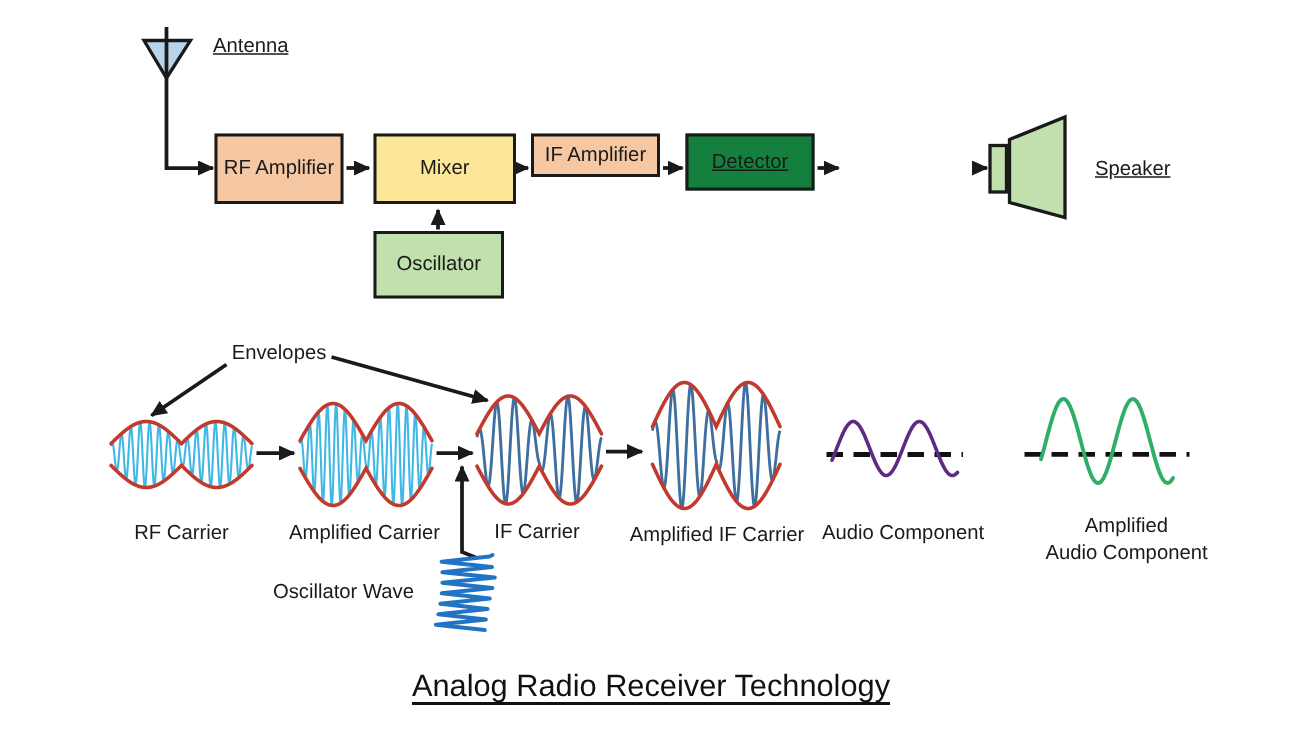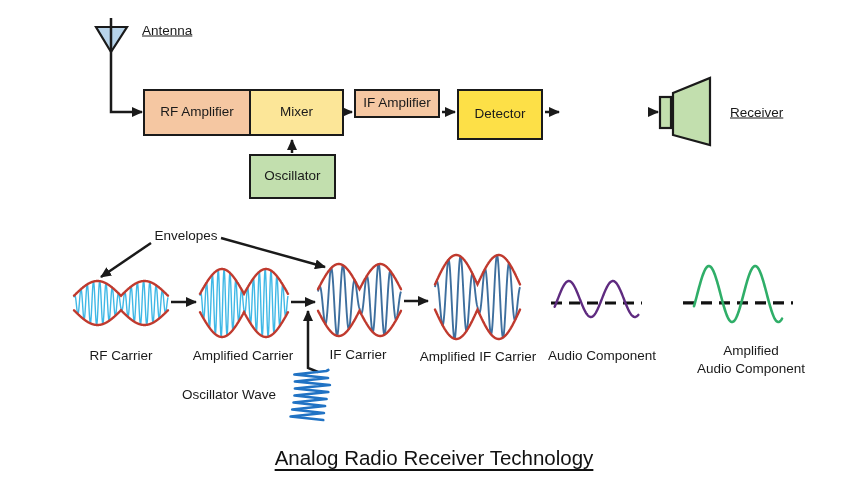--- a/index.html
+++ b/index.html
@@ -59,28 +59,28 @@
       <line x1="221" y1="238" x2="325" y2="267" marker-end="url(#ah)"></line>
 
       <line x1="171" y1="302" x2="196" y2="302" marker-end="url(#ah)"></line>
       <line x1="291" y1="302" x2="315" y2="302" marker-end="url(#ah)"></line>
       <line x1="404" y1="301" x2="428" y2="301" marker-end="url(#ah)"></line>
 
       <path d="M318,372 L308,368 L308,311" marker-end="url(#ah)"></path>
     </g>
   </svg>
 
-  <div class="block" style="left: 143px; top: 89px; width: 108px; height: 47px; background-color: rgb(245, 199, 162);">RF Amplifier</div>
+  <div class="block" style="left: 143px; top: 89px; width: 86px; height: 47px; background-color: rgb(245, 199, 162);">RF Amplifier</div>
   <div class="block" style="left: 249px; top: 89px; width: 95px; height: 47px; background-color: rgb(252, 230, 152);">Mixer</div>
   <div class="block" style="left: 354px; top: 89px; width: 86px; height: 29px; background-color: rgb(245, 199, 162);">IF Amplifier</div>
-  <div class="block" style="left: 457px; top: 89px; width: 86px; height: 51px; background-color: #fde047;">Detector</div>
+  <div class="block" style="left: 457px; top: 89px; width: 86px; height: 38px; background-color: #15803d; text-decoration: underline;">Detector</div>
   <div class="block" style="left: 249px; top: 154px; width: 87px; height: 45px; background-color: rgb(194, 223, 174);">Oscillator</div>
 
   <div class="lbl vmid" style="left:142px; top:30px;">Antenna</div>
-  <div class="lbl vmid" style="left:730px; top:112px;">Receiver</div>
+  <div class="lbl vmid" style="left:730px; top:112px;">Speaker</div>
 
   <div class="wave" style="left:74px; top:279px; width:94px; height:48px;">
       <svg width="94" height="48" viewBox="0 0 94 48">
         <path d="M0.00,18.31 L0.16,17.54 L0.31,16.91 L0.47,16.43 L0.63,16.13 L0.78,16.02 L0.94,16.11 L1.10,16.42 L1.25,16.92 L1.41,17.63 L1.57,18.53 L1.72,19.60 L1.88,20.82 L2.04,22.16 L2.19,23.60 L2.35,25.09 L2.51,26.61 L2.66,28.10 L2.82,29.54 L2.98,30.88 L3.13,32.09 L3.29,33.12 L3.45,33.96 L3.60,34.56 L3.76,34.92 L3.92,35.00 L4.07,34.81 L4.23,34.34 L4.39,33.60 L4.54,32.59 L4.70,31.34 L4.86,29.88 L5.01,28.23 L5.17,26.43 L5.33,24.53 L5.48,22.57 L5.64,20.60 L5.80,18.67 L5.95,16.83 L6.11,15.13 L6.27,13.62 L6.42,12.33 L6.58,11.32 L6.74,10.60 L6.89,10.20 L7.05,10.14 L7.21,10.43 L7.36,11.06 L7.52,12.03 L7.68,13.32 L7.83,14.91 L7.99,16.75 L8.15,18.80 L8.30,21.02 L8.46,23.36 L8.62,25.75 L8.77,28.14 L8.93,30.46 L9.09,32.67 L9.24,34.69 L9.40,36.47 L9.56,37.98 L9.71,39.15 L9.87,39.97 L10.03,40.40 L10.18,40.43 L10.34,40.04 L10.50,39.26 L10.65,38.07 L10.81,36.53 L10.97,34.64 L11.12,32.47 L11.28,30.06 L11.44,27.46 L11.59,24.75 L11.75,21.98 L11.91,19.23 L12.06,16.56 L12.22,14.05 L12.38,11.75 L12.53,9.73 L12.69,8.05 L12.85,6.74 L13.00,5.85 L13.16,5.40 L13.32,5.41 L13.47,5.88 L13.63,6.80 L13.79,8.17 L13.94,9.94 L14.10,12.07 L14.26,14.53 L14.41,17.24 L14.57,20.14 L14.73,23.17 L14.88,26.24 L15.04,29.29 L15.20,32.23 L15.35,34.99 L15.51,37.49 L15.67,39.69 L15.82,41.51 L15.98,42.91 L16.14,43.85 L16.29,44.30 L16.45,44.26 L16.61,43.71 L16.76,42.67 L16.92,41.16 L17.08,39.22 L17.23,36.88 L17.39,34.22 L17.55,31.28 L17.70,28.14 L17.86,24.89 L18.02,21.60 L18.17,18.34 L18.33,15.22 L18.49,12.29 L18.64,9.64 L18.80,7.33 L18.96,5.43 L19.11,3.97 L19.27,3.01 L19.43,2.56 L19.58,2.64 L19.74,3.25 L19.90,4.38 L20.05,5.99 L20.21,8.06 L20.37,10.52 L20.52,13.33 L20.68,16.41 L20.84,19.68 L20.99,23.07 L21.15,26.49 L21.31,29.86 L21.46,33.09 L21.62,36.10 L21.78,38.82 L21.93,41.17 L22.09,43.10 L22.25,44.57 L22.40,45.52 L22.56,45.95 L22.72,45.84 L22.87,45.18 L23.03,44.00 L23.19,42.33 L23.34,40.20 L23.50,37.68 L23.66,34.81 L23.81,31.68 L23.97,28.36 L24.13,24.93 L24.28,21.49 L24.44,18.10 L24.60,14.87 L24.75,11.86 L24.91,9.16 L25.07,6.83 L25.22,4.92 L25.38,3.49 L25.54,2.57 L25.69,2.18 L25.85,2.32 L26.01,3.01 L26.16,4.20 L26.32,5.89 L26.48,8.01 L26.63,10.52 L26.79,13.36 L26.95,16.46 L27.10,19.72 L27.26,23.09 L27.42,26.46 L27.57,29.76 L27.73,32.90 L27.89,35.82 L28.04,38.43 L28.20,40.67 L28.36,42.49 L28.51,43.85 L28.67,44.71 L28.83,45.06 L28.98,44.88 L29.14,44.20 L29.30,43.01 L29.45,41.37 L29.61,39.31 L29.77,36.88 L29.92,34.15 L30.08,31.19 L30.24,28.07 L30.39,24.87 L30.55,21.67 L30.71,18.55 L30.86,15.58 L31.02,12.84 L31.18,10.40 L31.33,8.31 L31.49,6.63 L31.65,5.38 L31.80,4.61 L31.96,4.31 L32.12,4.51 L32.27,5.18 L32.43,6.31 L32.59,7.87 L32.74,9.80 L32.90,12.07 L33.06,14.62 L33.21,17.37 L33.37,20.25 L33.53,23.20 L33.68,26.14 L33.84,29.00 L34.00,31.70 L34.15,34.18 L34.31,36.39 L34.47,38.27 L34.62,39.77 L34.78,40.87 L34.94,41.54 L35.09,41.78 L35.25,41.57 L35.41,40.93 L35.56,39.88 L35.72,38.46 L35.88,36.70 L36.03,34.64 L36.19,32.36 L36.35,29.90 L36.50,27.33 L36.66,24.71 L36.82,22.11 L36.97,19.59 L37.13,17.23 L37.29,15.06 L37.44,13.14 L37.60,11.53 L37.76,10.24 L37.91,9.31 L38.07,8.76 L38.23,8.60 L38.38,8.81 L38.54,9.40 L38.70,10.33 L38.85,11.59 L39.01,13.13 L39.17,14.91 L39.32,16.88 L39.48,18.99 L39.64,21.18 L39.79,23.40 L39.95,25.60 L40.11,27.71 L40.26,29.69 L40.42,31.48 L40.58,33.06 L40.73,34.38 L40.89,35.42 L41.05,36.16 L41.20,36.57 L41.36,36.67 L41.52,36.46 L41.67,35.94 L41.83,35.14 L41.99,34.09 L42.14,32.81 L42.30,31.34 L42.46,29.73 L42.61,28.02 L42.77,26.25 L42.93,24.48 L43.08,22.73 L43.24,21.07 L43.40,19.52 L43.55,18.12 L43.71,16.91 L43.87,15.91 L44.02,15.14 L44.18,14.61 L44.34,14.33 L44.49,14.29 L44.65,14.50 L44.81,14.93 L44.96,15.58 L45.12,16.41 L45.28,17.41 L45.43,18.53 L45.59,19.75 L45.75,21.03 L45.90,22.35 L46.06,23.65 L46.22,24.92 L46.37,26.11 L46.53,27.21 L46.69,28.18 L46.84,29.02 L47.00,29.69 L47.16,30.46 L47.31,31.09 L47.47,31.57 L47.63,31.87 L47.78,31.98 L47.94,31.89 L48.10,31.58 L48.25,31.08 L48.41,30.37 L48.57,29.47 L48.72,28.40 L48.88,27.18 L49.04,25.84 L49.19,24.40 L49.35,22.91 L49.51,21.39 L49.66,19.90 L49.82,18.46 L49.98,17.12 L50.13,15.91 L50.29,14.88 L50.45,14.04 L50.60,13.44 L50.76,13.08 L50.92,13.00 L51.07,13.19 L51.23,13.66 L51.39,14.40 L51.54,15.41 L51.70,16.66 L51.86,18.12 L52.01,19.77 L52.17,21.57 L52.33,23.47 L52.48,25.43 L52.64,27.40 L52.80,29.33 L52.95,31.17 L53.11,32.87 L53.27,34.38 L53.42,35.67 L53.58,36.68 L53.74,37.40 L53.89,37.80 L54.05,37.86 L54.21,37.57 L54.36,36.94 L54.52,35.97 L54.68,34.68 L54.83,33.09 L54.99,31.25 L55.15,29.20 L55.30,26.98 L55.46,24.64 L55.62,22.25 L55.77,19.86 L55.93,17.54 L56.09,15.33 L56.24,13.31 L56.40,11.53 L56.56,10.02 L56.71,8.85 L56.87,8.03 L57.03,7.60 L57.18,7.57 L57.34,7.96 L57.50,8.74 L57.65,9.93 L57.81,11.47 L57.97,13.36 L58.12,15.53 L58.28,17.94 L58.44,20.54 L58.59,23.25 L58.75,26.02 L58.91,28.77 L59.06,31.44 L59.22,33.95 L59.38,36.25 L59.53,38.27 L59.69,39.95 L59.85,41.26 L60.00,42.15 L60.16,42.60 L60.32,42.59 L60.47,42.12 L60.63,41.20 L60.79,39.83 L60.94,38.06 L61.10,35.93 L61.26,33.47 L61.41,30.76 L61.57,27.86 L61.73,24.83 L61.88,21.76 L62.04,18.71 L62.20,15.77 L62.35,13.01 L62.51,10.51 L62.67,8.31 L62.82,6.49 L62.98,5.09 L63.14,4.15 L63.29,3.70 L63.45,3.74 L63.61,4.29 L63.76,5.33 L63.92,6.84 L64.08,8.78 L64.23,11.12 L64.39,13.78 L64.55,16.72 L64.70,19.86 L64.86,23.11 L65.02,26.40 L65.17,29.66 L65.33,32.78 L65.49,35.71 L65.64,38.36 L65.80,40.67 L65.96,42.57 L66.11,44.03 L66.27,44.99 L66.43,45.44 L66.58,45.36 L66.74,44.75 L66.90,43.62 L67.05,42.01 L67.21,39.94 L67.37,37.48 L67.52,34.67 L67.68,31.59 L67.84,28.32 L67.99,24.93 L68.15,21.51 L68.31,18.14 L68.46,14.91 L68.62,11.90 L68.78,9.18 L68.93,6.83 L69.09,4.90 L69.25,3.43 L69.40,2.48 L69.56,2.05 L69.72,2.16 L69.87,2.82 L70.03,4.00 L70.19,5.67 L70.34,7.80 L70.50,10.32 L70.66,13.19 L70.81,16.32 L70.97,19.64 L71.13,23.07 L71.28,26.51 L71.44,29.90 L71.60,33.13 L71.75,36.14 L71.91,38.84 L72.07,41.17 L72.22,43.08 L72.38,44.51 L72.54,45.43 L72.69,45.82 L72.85,45.68 L73.01,44.99 L73.16,43.80 L73.32,42.11 L73.48,39.99 L73.63,37.48 L73.79,34.64 L73.95,31.54 L74.10,28.28 L74.26,24.91 L74.42,21.54 L74.57,18.24 L74.73,15.10 L74.89,12.18 L75.04,9.57 L75.20,7.33 L75.36,5.51 L75.51,4.15 L75.67,3.29 L75.83,2.94 L75.98,3.12 L76.14,3.80 L76.30,4.99 L76.45,6.63 L76.61,8.69 L76.77,11.12 L76.92,13.85 L77.08,16.81 L77.24,19.93 L77.39,23.13 L77.55,26.33 L77.71,29.45 L77.86,32.42 L78.02,35.16 L78.18,37.60 L78.33,39.69 L78.49,41.37 L78.65,42.62 L78.80,43.39 L78.96,43.69 L79.12,43.49 L79.27,42.82 L79.43,41.69 L79.59,40.13 L79.74,38.20 L79.90,35.93 L80.06,33.38 L80.21,30.63 L80.37,27.75 L80.53,24.80 L80.68,21.86 L80.84,19.00 L81.00,16.30 L81.15,13.82 L81.31,11.61 L81.47,9.73 L81.62,8.23 L81.78,7.13 L81.94,6.46 L82.09,6.22 L82.25,6.43 L82.41,7.07 L82.56,8.12 L82.72,9.54 L82.88,11.30 L83.03,13.36 L83.19,15.64 L83.35,18.10 L83.50,20.67 L83.66,23.29 L83.82,25.89 L83.97,28.41 L84.13,30.77 L84.29,32.94 L84.44,34.86 L84.60,36.47 L84.76,37.76 L84.91,38.69 L85.07,39.24 L85.23,39.40 L85.38,39.19 L85.54,38.60 L85.70,37.67 L85.85,36.41 L86.01,34.87 L86.17,33.09 L86.32,31.12 L86.48,29.01 L86.64,26.82 L86.79,24.60 L86.95,22.40 L87.11,20.29 L87.26,18.31 L87.42,16.52 L87.58,14.94 L87.73,13.62 L87.89,12.58 L88.05,11.84 L88.20,11.43 L88.36,11.33 L88.52,11.54 L88.67,12.06 L88.83,12.86 L88.99,13.91 L89.14,15.19 L89.30,16.66 L89.46,18.27 L89.61,19.98 L89.77,21.75 L89.93,23.52 L90.08,25.27 L90.24,26.93 L90.40,28.48 L90.55,29.88 L90.71,31.09 L90.87,32.09 L91.02,32.86 L91.18,33.39 L91.34,33.67 L91.49,33.71 L91.65,33.50 L91.81,33.07 L91.96,32.42 L92.12,31.59 L92.28,30.59 L92.43,29.47 L92.59,28.25 L92.75,26.97 L92.90,25.65 L93.06,24.35 L93.22,23.08 L93.37,21.89 L93.53,20.79 L93.69,19.82 L93.84,18.98 L94.00,18.31" fill="none" stroke="#3fb8e6" stroke-width="1.4" stroke-linejoin="round"></path>
         <path d="M0.00,16.74 L0.16,16.59 L0.31,16.43 L0.47,16.28 L0.63,16.12 L0.78,15.97 L0.94,15.81 L1.10,15.66 L1.25,15.51 L1.41,15.35 L1.57,15.20 L1.72,15.05 L1.88,14.89 L2.04,14.74 L2.19,14.59 L2.35,14.43 L2.51,14.28 L2.66,14.13 L2.82,13.98 L2.98,13.83 L3.13,13.68 L3.29,13.52 L3.45,13.37 L3.60,13.22 L3.76,13.07 L3.92,12.93 L4.07,12.78 L4.23,12.63 L4.39,12.48 L4.54,12.33 L4.70,12.19 L4.86,12.04 L5.01,11.89 L5.17,11.75 L5.33,11.60 L5.48,11.46 L5.64,11.31 L5.80,11.17 L5.95,11.03 L6.11,10.89 L6.27,10.74 L6.42,10.60 L6.58,10.46 L6.74,10.32 L6.89,10.19 L7.05,10.05 L7.21,9.91 L7.36,9.77 L7.52,9.64 L7.68,9.50 L7.83,9.37 L7.99,9.24 L8.15,9.10 L8.30,8.97 L8.46,8.84 L8.62,8.71 L8.77,8.58 L8.93,8.45 L9.09,8.33 L9.24,8.20 L9.40,8.08 L9.56,7.95 L9.71,7.83 L9.87,7.71 L10.03,7.58 L10.18,7.46 L10.34,7.34 L10.50,7.23 L10.65,7.11 L10.81,6.99 L10.97,6.88 L11.12,6.76 L11.28,6.65 L11.44,6.54 L11.59,6.43 L11.75,6.32 L11.91,6.21 L12.06,6.10 L12.22,6.00 L12.38,5.89 L12.53,5.79 L12.69,5.68 L12.85,5.58 L13.00,5.48 L13.16,5.38 L13.32,5.28 L13.47,5.19 L13.63,5.09 L13.79,5.00 L13.94,4.91 L14.10,4.82 L14.26,4.73 L14.41,4.64 L14.57,4.55 L14.73,4.46 L14.88,4.38 L15.04,4.29 L15.20,4.21 L15.35,4.13 L15.51,4.05 L15.67,3.97 L15.82,3.90 L15.98,3.82 L16.14,3.75 L16.29,3.68 L16.45,3.61 L16.61,3.54 L16.76,3.47 L16.92,3.40 L17.08,3.34 L17.23,3.27 L17.39,3.21 L17.55,3.15 L17.70,3.09 L17.86,3.04 L18.02,2.98 L18.17,2.92 L18.33,2.87 L18.49,2.82 L18.64,2.77 L18.80,2.72 L18.96,2.67 L19.11,2.63 L19.27,2.59 L19.43,2.54 L19.58,2.50 L19.74,2.46 L19.90,2.43 L20.05,2.39 L20.21,2.35 L20.37,2.32 L20.52,2.29 L20.68,2.26 L20.84,2.23 L20.99,2.21 L21.15,2.18 L21.31,2.16 L21.46,2.14 L21.62,2.12 L21.78,2.10 L21.93,2.08 L22.09,2.07 L22.25,2.05 L22.40,2.04 L22.56,2.03 L22.72,2.02 L22.87,2.01 L23.03,2.01 L23.19,2.00 L23.34,2.00 L23.50,2.00 L23.66,2.00 L23.81,2.00 L23.97,2.01 L24.13,2.01 L24.28,2.02 L24.44,2.03 L24.60,2.04 L24.75,2.05 L24.91,2.07 L25.07,2.08 L25.22,2.10 L25.38,2.12 L25.54,2.14 L25.69,2.16 L25.85,2.18 L26.01,2.21 L26.16,2.23 L26.32,2.26 L26.48,2.29 L26.63,2.32 L26.79,2.35 L26.95,2.39 L27.10,2.43 L27.26,2.46 L27.42,2.50 L27.57,2.54 L27.73,2.59 L27.89,2.63 L28.04,2.67 L28.20,2.72 L28.36,2.77 L28.51,2.82 L28.67,2.87 L28.83,2.92 L28.98,2.98 L29.14,3.04 L29.30,3.09 L29.45,3.15 L29.61,3.21 L29.77,3.27 L29.92,3.34 L30.08,3.40 L30.24,3.47 L30.39,3.54 L30.55,3.61 L30.71,3.68 L30.86,3.75 L31.02,3.82 L31.18,3.90 L31.33,3.97 L31.49,4.05 L31.65,4.13 L31.80,4.21 L31.96,4.29 L32.12,4.38 L32.27,4.46 L32.43,4.55 L32.59,4.64 L32.74,4.73 L32.90,4.82 L33.06,4.91 L33.21,5.00 L33.37,5.09 L33.53,5.19 L33.68,5.28 L33.84,5.38 L34.00,5.48 L34.15,5.58 L34.31,5.68 L34.47,5.79 L34.62,5.89 L34.78,6.00 L34.94,6.10 L35.09,6.21 L35.25,6.32 L35.41,6.43 L35.56,6.54 L35.72,6.65 L35.88,6.76 L36.03,6.88 L36.19,6.99 L36.35,7.11 L36.50,7.23 L36.66,7.34 L36.82,7.46 L36.97,7.58 L37.13,7.71 L37.29,7.83 L37.44,7.95 L37.60,8.08 L37.76,8.20 L37.91,8.33 L38.07,8.45 L38.23,8.58 L38.38,8.71 L38.54,8.84 L38.70,8.97 L38.85,9.10 L39.01,9.24 L39.17,9.37 L39.32,9.50 L39.48,9.64 L39.64,9.77 L39.79,9.91 L39.95,10.05 L40.11,10.19 L40.26,10.32 L40.42,10.46 L40.58,10.60 L40.73,10.74 L40.89,10.89 L41.05,11.03 L41.20,11.17 L41.36,11.31 L41.52,11.46 L41.67,11.60 L41.83,11.75 L41.99,11.89 L42.14,12.04 L42.30,12.19 L42.46,12.33 L42.61,12.48 L42.77,12.63 L42.93,12.78 L43.08,12.93 L43.24,13.07 L43.40,13.22 L43.55,13.37 L43.71,13.52 L43.87,13.68 L44.02,13.83 L44.18,13.98 L44.34,14.13 L44.49,14.28 L44.65,14.43 L44.81,14.59 L44.96,14.74 L45.12,14.89 L45.28,15.05 L45.43,15.20 L45.59,15.35 L45.75,15.51 L45.90,15.66 L46.06,15.81 L46.22,15.97 L46.37,16.12 L46.53,16.28 L46.69,16.43 L46.84,16.59 L47.00,16.74 L47.16,16.59 L47.31,16.43 L47.47,16.28 L47.63,16.12 L47.78,15.97 L47.94,15.81 L48.10,15.66 L48.25,15.51 L48.41,15.35 L48.57,15.20 L48.72,15.05 L48.88,14.89 L49.04,14.74 L49.19,14.59 L49.35,14.43 L49.51,14.28 L49.66,14.13 L49.82,13.98 L49.98,13.83 L50.13,13.68 L50.29,13.52 L50.45,13.37 L50.60,13.22 L50.76,13.07 L50.92,12.93 L51.07,12.78 L51.23,12.63 L51.39,12.48 L51.54,12.33 L51.70,12.19 L51.86,12.04 L52.01,11.89 L52.17,11.75 L52.33,11.60 L52.48,11.46 L52.64,11.31 L52.80,11.17 L52.95,11.03 L53.11,10.89 L53.27,10.74 L53.42,10.60 L53.58,10.46 L53.74,10.32 L53.89,10.19 L54.05,10.05 L54.21,9.91 L54.36,9.77 L54.52,9.64 L54.68,9.50 L54.83,9.37 L54.99,9.24 L55.15,9.10 L55.30,8.97 L55.46,8.84 L55.62,8.71 L55.77,8.58 L55.93,8.45 L56.09,8.33 L56.24,8.20 L56.40,8.08 L56.56,7.95 L56.71,7.83 L56.87,7.71 L57.03,7.58 L57.18,7.46 L57.34,7.34 L57.50,7.23 L57.65,7.11 L57.81,6.99 L57.97,6.88 L58.12,6.76 L58.28,6.65 L58.44,6.54 L58.59,6.43 L58.75,6.32 L58.91,6.21 L59.06,6.10 L59.22,6.00 L59.38,5.89 L59.53,5.79 L59.69,5.68 L59.85,5.58 L60.00,5.48 L60.16,5.38 L60.32,5.28 L60.47,5.19 L60.63,5.09 L60.79,5.00 L60.94,4.91 L61.10,4.82 L61.26,4.73 L61.41,4.64 L61.57,4.55 L61.73,4.46 L61.88,4.38 L62.04,4.29 L62.20,4.21 L62.35,4.13 L62.51,4.05 L62.67,3.97 L62.82,3.90 L62.98,3.82 L63.14,3.75 L63.29,3.68 L63.45,3.61 L63.61,3.54 L63.76,3.47 L63.92,3.40 L64.08,3.34 L64.23,3.27 L64.39,3.21 L64.55,3.15 L64.70,3.09 L64.86,3.04 L65.02,2.98 L65.17,2.92 L65.33,2.87 L65.49,2.82 L65.64,2.77 L65.80,2.72 L65.96,2.67 L66.11,2.63 L66.27,2.59 L66.43,2.54 L66.58,2.50 L66.74,2.46 L66.90,2.43 L67.05,2.39 L67.21,2.35 L67.37,2.32 L67.52,2.29 L67.68,2.26 L67.84,2.23 L67.99,2.21 L68.15,2.18 L68.31,2.16 L68.46,2.14 L68.62,2.12 L68.78,2.10 L68.93,2.08 L69.09,2.07 L69.25,2.05 L69.40,2.04 L69.56,2.03 L69.72,2.02 L69.87,2.01 L70.03,2.01 L70.19,2.00 L70.34,2.00 L70.50,2.00 L70.66,2.00 L70.81,2.00 L70.97,2.01 L71.13,2.01 L71.28,2.02 L71.44,2.03 L71.60,2.04 L71.75,2.05 L71.91,2.07 L72.07,2.08 L72.22,2.10 L72.38,2.12 L72.54,2.14 L72.69,2.16 L72.85,2.18 L73.01,2.21 L73.16,2.23 L73.32,2.26 L73.48,2.29 L73.63,2.32 L73.79,2.35 L73.95,2.39 L74.10,2.43 L74.26,2.46 L74.42,2.50 L74.57,2.54 L74.73,2.59 L74.89,2.63 L75.04,2.67 L75.20,2.72 L75.36,2.77 L75.51,2.82 L75.67,2.87 L75.83,2.92 L75.98,2.98 L76.14,3.04 L76.30,3.09 L76.45,3.15 L76.61,3.21 L76.77,3.27 L76.92,3.34 L77.08,3.40 L77.24,3.47 L77.39,3.54 L77.55,3.61 L77.71,3.68 L77.86,3.75 L78.02,3.82 L78.18,3.90 L78.33,3.97 L78.49,4.05 L78.65,4.13 L78.80,4.21 L78.96,4.29 L79.12,4.38 L79.27,4.46 L79.43,4.55 L79.59,4.64 L79.74,4.73 L79.90,4.82 L80.06,4.91 L80.21,5.00 L80.37,5.09 L80.53,5.19 L80.68,5.28 L80.84,5.38 L81.00,5.48 L81.15,5.58 L81.31,5.68 L81.47,5.79 L81.62,5.89 L81.78,6.00 L81.94,6.10 L82.09,6.21 L82.25,6.32 L82.41,6.43 L82.56,6.54 L82.72,6.65 L82.88,6.76 L83.03,6.88 L83.19,6.99 L83.35,7.11 L83.50,7.23 L83.66,7.34 L83.82,7.46 L83.97,7.58 L84.13,7.71 L84.29,7.83 L84.44,7.95 L84.60,8.08 L84.76,8.20 L84.91,8.33 L85.07,8.45 L85.23,8.58 L85.38,8.71 L85.54,8.84 L85.70,8.97 L85.85,9.10 L86.01,9.24 L86.17,9.37 L86.32,9.50 L86.48,9.64 L86.64,9.77 L86.79,9.91 L86.95,10.05 L87.11,10.19 L87.26,10.32 L87.42,10.46 L87.58,10.60 L87.73,10.74 L87.89,10.89 L88.05,11.03 L88.20,11.17 L88.36,11.31 L88.52,11.46 L88.67,11.60 L88.83,11.75 L88.99,11.89 L89.14,12.04 L89.30,12.19 L89.46,12.33 L89.61,12.48 L89.77,12.63 L89.93,12.78 L90.08,12.93 L90.24,13.07 L90.40,13.22 L90.55,13.37 L90.71,13.52 L90.87,13.68 L91.02,13.83 L91.18,13.98 L91.34,14.13 L91.49,14.28 L91.65,14.43 L91.81,14.59 L91.96,14.74 L92.12,14.89 L92.28,15.05 L92.43,15.20 L92.59,15.35 L92.75,15.51 L92.90,15.66 L93.06,15.81 L93.22,15.97 L93.37,16.12 L93.53,16.28 L93.69,16.43 L93.84,16.59 L94.00,16.74" fill="none" stroke="#c03a2e" stroke-width="2.4" stroke-linecap="round"></path>
         <path d="M0.00,31.26 L0.16,31.41 L0.31,31.57 L0.47,31.72 L0.63,31.88 L0.78,32.03 L0.94,32.19 L1.10,32.34 L1.25,32.49 L1.41,32.65 L1.57,32.80 L1.72,32.95 L1.88,33.11 L2.04,33.26 L2.19,33.41 L2.35,33.57 L2.51,33.72 L2.66,33.87 L2.82,34.02 L2.98,34.17 L3.13,34.32 L3.29,34.48 L3.45,34.63 L3.60,34.78 L3.76,34.93 L3.92,35.07 L4.07,35.22 L4.23,35.37 L4.39,35.52 L4.54,35.67 L4.70,35.81 L4.86,35.96 L5.01,36.11 L5.17,36.25 L5.33,36.40 L5.48,36.54 L5.64,36.69 L5.80,36.83 L5.95,36.97 L6.11,37.11 L6.27,37.26 L6.42,37.40 L6.58,37.54 L6.74,37.68 L6.89,37.81 L7.05,37.95 L7.21,38.09 L7.36,38.23 L7.52,38.36 L7.68,38.50 L7.83,38.63 L7.99,38.76 L8.15,38.90 L8.30,39.03 L8.46,39.16 L8.62,39.29 L8.77,39.42 L8.93,39.55 L9.09,39.67 L9.24,39.80 L9.40,39.92 L9.56,40.05 L9.71,40.17 L9.87,40.29 L10.03,40.42 L10.18,40.54 L10.34,40.66 L10.50,40.77 L10.65,40.89 L10.81,41.01 L10.97,41.12 L11.12,41.24 L11.28,41.35 L11.44,41.46 L11.59,41.57 L11.75,41.68 L11.91,41.79 L12.06,41.90 L12.22,42.00 L12.38,42.11 L12.53,42.21 L12.69,42.32 L12.85,42.42 L13.00,42.52 L13.16,42.62 L13.32,42.72 L13.47,42.81 L13.63,42.91 L13.79,43.00 L13.94,43.09 L14.10,43.18 L14.26,43.27 L14.41,43.36 L14.57,43.45 L14.73,43.54 L14.88,43.62 L15.04,43.71 L15.20,43.79 L15.35,43.87 L15.51,43.95 L15.67,44.03 L15.82,44.10 L15.98,44.18 L16.14,44.25 L16.29,44.32 L16.45,44.39 L16.61,44.46 L16.76,44.53 L16.92,44.60 L17.08,44.66 L17.23,44.73 L17.39,44.79 L17.55,44.85 L17.70,44.91 L17.86,44.96 L18.02,45.02 L18.17,45.08 L18.33,45.13 L18.49,45.18 L18.64,45.23 L18.80,45.28 L18.96,45.33 L19.11,45.37 L19.27,45.41 L19.43,45.46 L19.58,45.50 L19.74,45.54 L19.90,45.57 L20.05,45.61 L20.21,45.65 L20.37,45.68 L20.52,45.71 L20.68,45.74 L20.84,45.77 L20.99,45.79 L21.15,45.82 L21.31,45.84 L21.46,45.86 L21.62,45.88 L21.78,45.90 L21.93,45.92 L22.09,45.93 L22.25,45.95 L22.40,45.96 L22.56,45.97 L22.72,45.98 L22.87,45.99 L23.03,45.99 L23.19,46.00 L23.34,46.00 L23.50,46.00 L23.66,46.00 L23.81,46.00 L23.97,45.99 L24.13,45.99 L24.28,45.98 L24.44,45.97 L24.60,45.96 L24.75,45.95 L24.91,45.93 L25.07,45.92 L25.22,45.90 L25.38,45.88 L25.54,45.86 L25.69,45.84 L25.85,45.82 L26.01,45.79 L26.16,45.77 L26.32,45.74 L26.48,45.71 L26.63,45.68 L26.79,45.65 L26.95,45.61 L27.10,45.57 L27.26,45.54 L27.42,45.50 L27.57,45.46 L27.73,45.41 L27.89,45.37 L28.04,45.33 L28.20,45.28 L28.36,45.23 L28.51,45.18 L28.67,45.13 L28.83,45.08 L28.98,45.02 L29.14,44.96 L29.30,44.91 L29.45,44.85 L29.61,44.79 L29.77,44.73 L29.92,44.66 L30.08,44.60 L30.24,44.53 L30.39,44.46 L30.55,44.39 L30.71,44.32 L30.86,44.25 L31.02,44.18 L31.18,44.10 L31.33,44.03 L31.49,43.95 L31.65,43.87 L31.80,43.79 L31.96,43.71 L32.12,43.62 L32.27,43.54 L32.43,43.45 L32.59,43.36 L32.74,43.27 L32.90,43.18 L33.06,43.09 L33.21,43.00 L33.37,42.91 L33.53,42.81 L33.68,42.72 L33.84,42.62 L34.00,42.52 L34.15,42.42 L34.31,42.32 L34.47,42.21 L34.62,42.11 L34.78,42.00 L34.94,41.90 L35.09,41.79 L35.25,41.68 L35.41,41.57 L35.56,41.46 L35.72,41.35 L35.88,41.24 L36.03,41.12 L36.19,41.01 L36.35,40.89 L36.50,40.77 L36.66,40.66 L36.82,40.54 L36.97,40.42 L37.13,40.29 L37.29,40.17 L37.44,40.05 L37.60,39.92 L37.76,39.80 L37.91,39.67 L38.07,39.55 L38.23,39.42 L38.38,39.29 L38.54,39.16 L38.70,39.03 L38.85,38.90 L39.01,38.76 L39.17,38.63 L39.32,38.50 L39.48,38.36 L39.64,38.23 L39.79,38.09 L39.95,37.95 L40.11,37.81 L40.26,37.68 L40.42,37.54 L40.58,37.40 L40.73,37.26 L40.89,37.11 L41.05,36.97 L41.20,36.83 L41.36,36.69 L41.52,36.54 L41.67,36.40 L41.83,36.25 L41.99,36.11 L42.14,35.96 L42.30,35.81 L42.46,35.67 L42.61,35.52 L42.77,35.37 L42.93,35.22 L43.08,35.07 L43.24,34.93 L43.40,34.78 L43.55,34.63 L43.71,34.48 L43.87,34.32 L44.02,34.17 L44.18,34.02 L44.34,33.87 L44.49,33.72 L44.65,33.57 L44.81,33.41 L44.96,33.26 L45.12,33.11 L45.28,32.95 L45.43,32.80 L45.59,32.65 L45.75,32.49 L45.90,32.34 L46.06,32.19 L46.22,32.03 L46.37,31.88 L46.53,31.72 L46.69,31.57 L46.84,31.41 L47.00,31.26 L47.16,31.41 L47.31,31.57 L47.47,31.72 L47.63,31.88 L47.78,32.03 L47.94,32.19 L48.10,32.34 L48.25,32.49 L48.41,32.65 L48.57,32.80 L48.72,32.95 L48.88,33.11 L49.04,33.26 L49.19,33.41 L49.35,33.57 L49.51,33.72 L49.66,33.87 L49.82,34.02 L49.98,34.17 L50.13,34.32 L50.29,34.48 L50.45,34.63 L50.60,34.78 L50.76,34.93 L50.92,35.07 L51.07,35.22 L51.23,35.37 L51.39,35.52 L51.54,35.67 L51.70,35.81 L51.86,35.96 L52.01,36.11 L52.17,36.25 L52.33,36.40 L52.48,36.54 L52.64,36.69 L52.80,36.83 L52.95,36.97 L53.11,37.11 L53.27,37.26 L53.42,37.40 L53.58,37.54 L53.74,37.68 L53.89,37.81 L54.05,37.95 L54.21,38.09 L54.36,38.23 L54.52,38.36 L54.68,38.50 L54.83,38.63 L54.99,38.76 L55.15,38.90 L55.30,39.03 L55.46,39.16 L55.62,39.29 L55.77,39.42 L55.93,39.55 L56.09,39.67 L56.24,39.80 L56.40,39.92 L56.56,40.05 L56.71,40.17 L56.87,40.29 L57.03,40.42 L57.18,40.54 L57.34,40.66 L57.50,40.77 L57.65,40.89 L57.81,41.01 L57.97,41.12 L58.12,41.24 L58.28,41.35 L58.44,41.46 L58.59,41.57 L58.75,41.68 L58.91,41.79 L59.06,41.90 L59.22,42.00 L59.38,42.11 L59.53,42.21 L59.69,42.32 L59.85,42.42 L60.00,42.52 L60.16,42.62 L60.32,42.72 L60.47,42.81 L60.63,42.91 L60.79,43.00 L60.94,43.09 L61.10,43.18 L61.26,43.27 L61.41,43.36 L61.57,43.45 L61.73,43.54 L61.88,43.62 L62.04,43.71 L62.20,43.79 L62.35,43.87 L62.51,43.95 L62.67,44.03 L62.82,44.10 L62.98,44.18 L63.14,44.25 L63.29,44.32 L63.45,44.39 L63.61,44.46 L63.76,44.53 L63.92,44.60 L64.08,44.66 L64.23,44.73 L64.39,44.79 L64.55,44.85 L64.70,44.91 L64.86,44.96 L65.02,45.02 L65.17,45.08 L65.33,45.13 L65.49,45.18 L65.64,45.23 L65.80,45.28 L65.96,45.33 L66.11,45.37 L66.27,45.41 L66.43,45.46 L66.58,45.50 L66.74,45.54 L66.90,45.57 L67.05,45.61 L67.21,45.65 L67.37,45.68 L67.52,45.71 L67.68,45.74 L67.84,45.77 L67.99,45.79 L68.15,45.82 L68.31,45.84 L68.46,45.86 L68.62,45.88 L68.78,45.90 L68.93,45.92 L69.09,45.93 L69.25,45.95 L69.40,45.96 L69.56,45.97 L69.72,45.98 L69.87,45.99 L70.03,45.99 L70.19,46.00 L70.34,46.00 L70.50,46.00 L70.66,46.00 L70.81,46.00 L70.97,45.99 L71.13,45.99 L71.28,45.98 L71.44,45.97 L71.60,45.96 L71.75,45.95 L71.91,45.93 L72.07,45.92 L72.22,45.90 L72.38,45.88 L72.54,45.86 L72.69,45.84 L72.85,45.82 L73.01,45.79 L73.16,45.77 L73.32,45.74 L73.48,45.71 L73.63,45.68 L73.79,45.65 L73.95,45.61 L74.10,45.57 L74.26,45.54 L74.42,45.50 L74.57,45.46 L74.73,45.41 L74.89,45.37 L75.04,45.33 L75.20,45.28 L75.36,45.23 L75.51,45.18 L75.67,45.13 L75.83,45.08 L75.98,45.02 L76.14,44.96 L76.30,44.91 L76.45,44.85 L76.61,44.79 L76.77,44.73 L76.92,44.66 L77.08,44.60 L77.24,44.53 L77.39,44.46 L77.55,44.39 L77.71,44.32 L77.86,44.25 L78.02,44.18 L78.18,44.10 L78.33,44.03 L78.49,43.95 L78.65,43.87 L78.80,43.79 L78.96,43.71 L79.12,43.62 L79.27,43.54 L79.43,43.45 L79.59,43.36 L79.74,43.27 L79.90,43.18 L80.06,43.09 L80.21,43.00 L80.37,42.91 L80.53,42.81 L80.68,42.72 L80.84,42.62 L81.00,42.52 L81.15,42.42 L81.31,42.32 L81.47,42.21 L81.62,42.11 L81.78,42.00 L81.94,41.90 L82.09,41.79 L82.25,41.68 L82.41,41.57 L82.56,41.46 L82.72,41.35 L82.88,41.24 L83.03,41.12 L83.19,41.01 L83.35,40.89 L83.50,40.77 L83.66,40.66 L83.82,40.54 L83.97,40.42 L84.13,40.29 L84.29,40.17 L84.44,40.05 L84.60,39.92 L84.76,39.80 L84.91,39.67 L85.07,39.55 L85.23,39.42 L85.38,39.29 L85.54,39.16 L85.70,39.03 L85.85,38.90 L86.01,38.76 L86.17,38.63 L86.32,38.50 L86.48,38.36 L86.64,38.23 L86.79,38.09 L86.95,37.95 L87.11,37.81 L87.26,37.68 L87.42,37.54 L87.58,37.40 L87.73,37.26 L87.89,37.11 L88.05,36.97 L88.20,36.83 L88.36,36.69 L88.52,36.54 L88.67,36.40 L88.83,36.25 L88.99,36.11 L89.14,35.96 L89.30,35.81 L89.46,35.67 L89.61,35.52 L89.77,35.37 L89.93,35.22 L90.08,35.07 L90.24,34.93 L90.40,34.78 L90.55,34.63 L90.71,34.48 L90.87,34.32 L91.02,34.17 L91.18,34.02 L91.34,33.87 L91.49,33.72 L91.65,33.57 L91.81,33.41 L91.96,33.26 L92.12,33.11 L92.28,32.95 L92.43,32.80 L92.59,32.65 L92.75,32.49 L92.90,32.34 L93.06,32.19 L93.22,32.03 L93.37,31.88 L93.53,31.72 L93.69,31.57 L93.84,31.41 L94.00,31.26" fill="none" stroke="#c03a2e" stroke-width="2.4" stroke-linecap="round"></path>
       </svg>
     </div>
   <div class="wave" style="left:200px; top:267px; width:88px; height:72px;">
       <svg width="88" height="72" viewBox="0 0 88 72">

